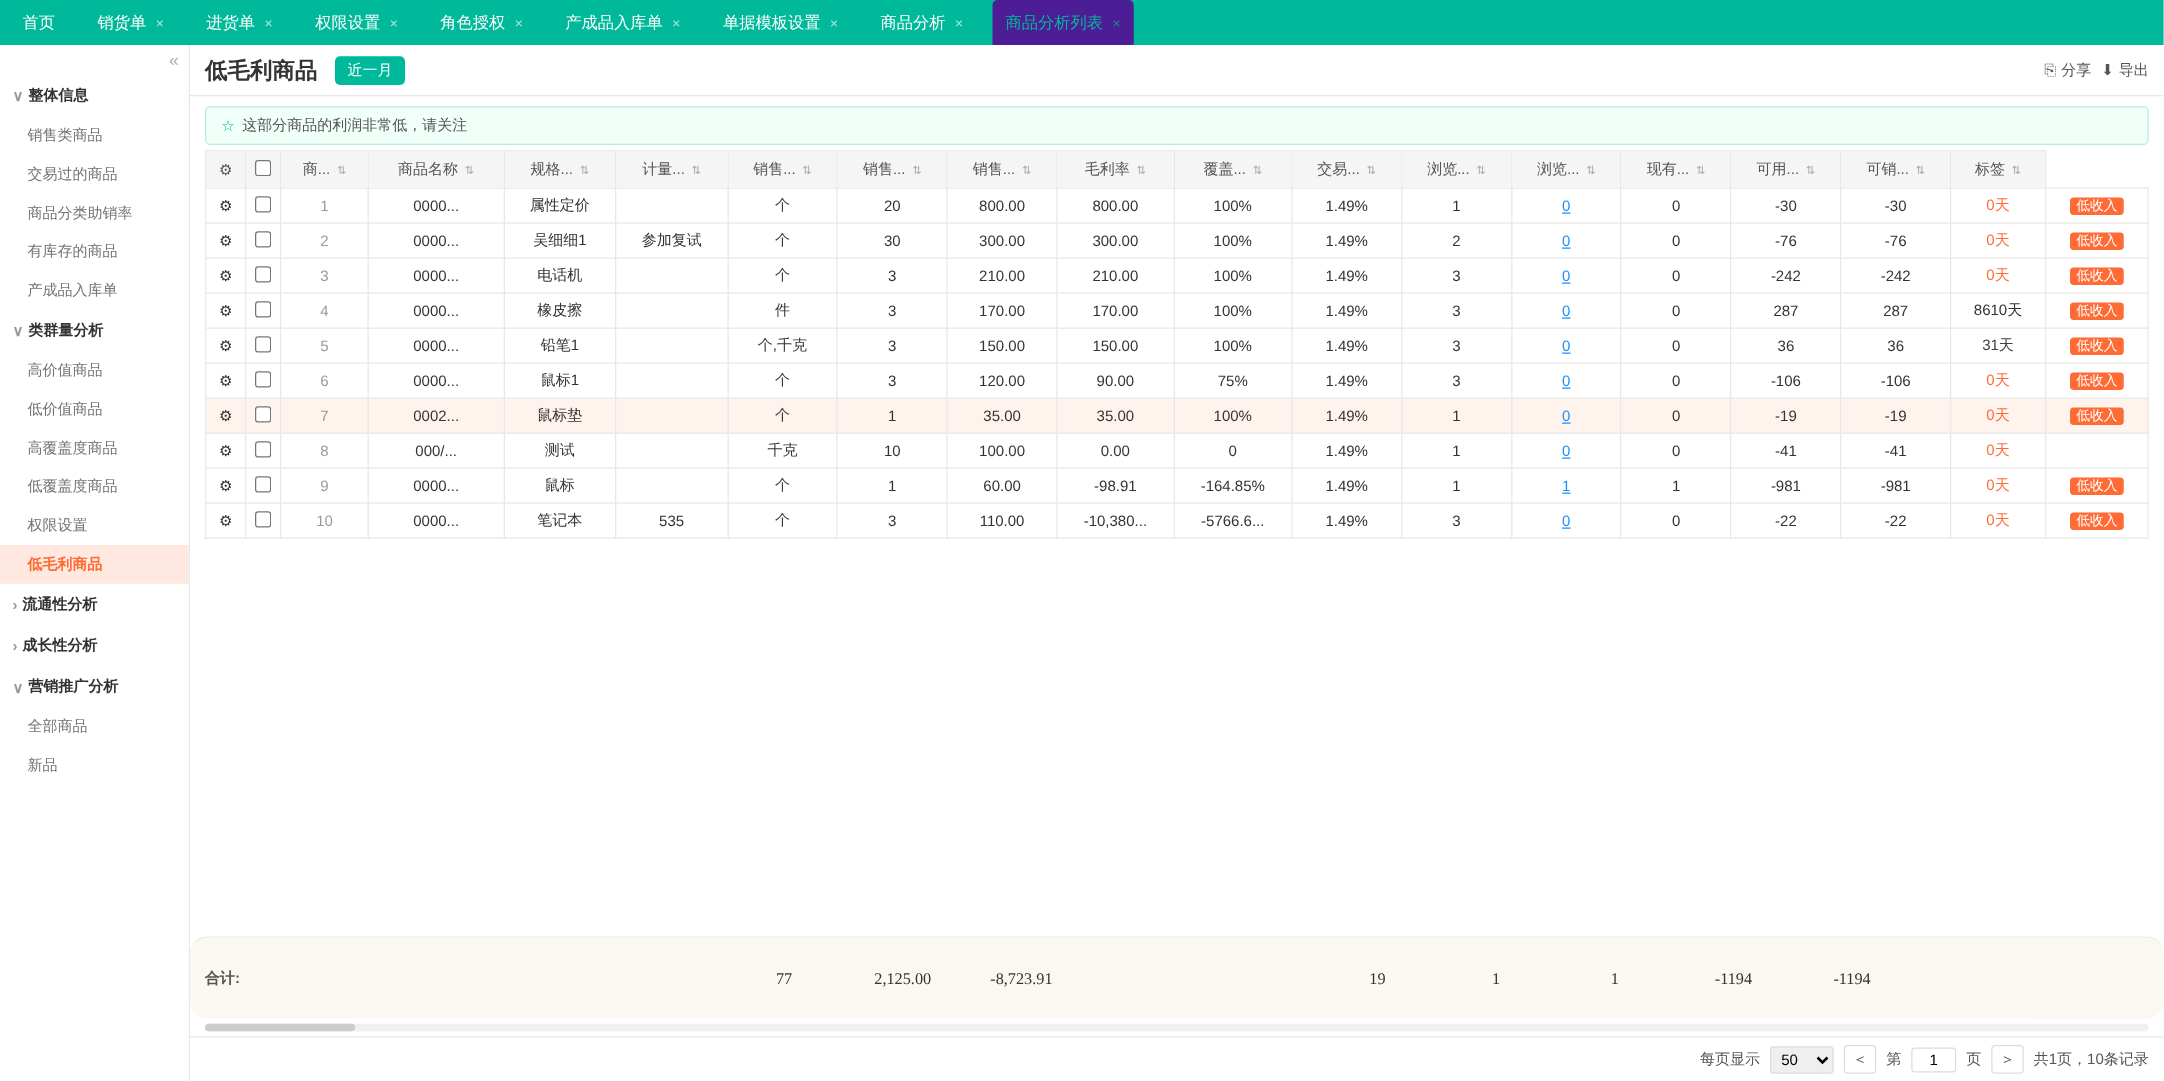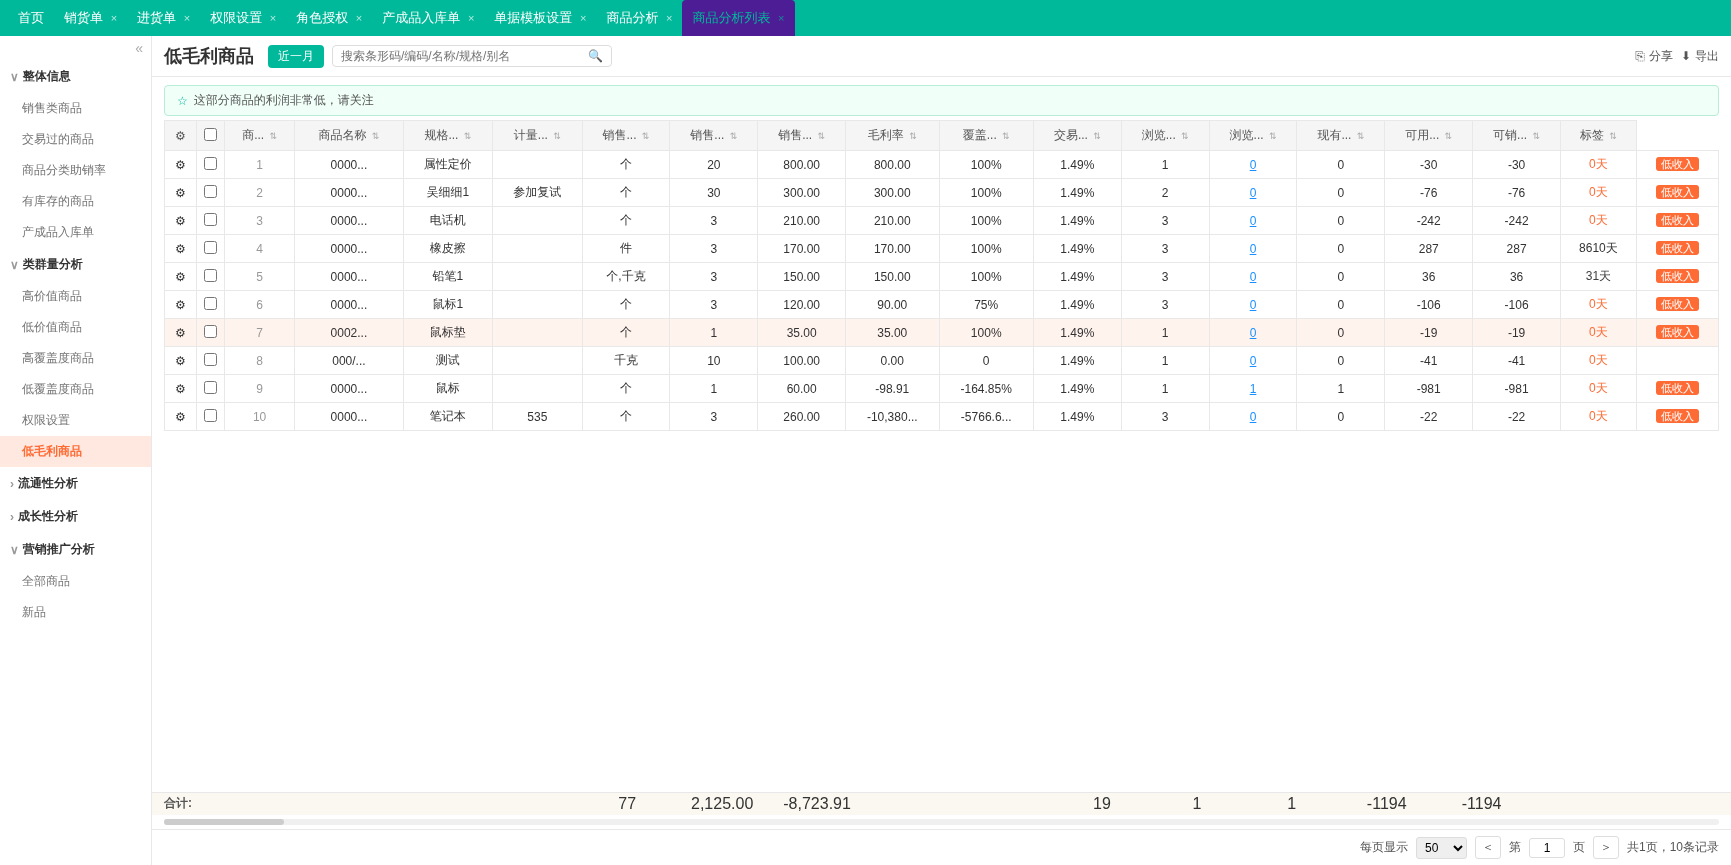--- a/index.html
+++ b/index.html
@@ -6,21 +6,21 @@
     body { background: #f5f5f5; overflow-x: hidden; }
 
     
     .top-nav {
       background: #00b99a;
       display: flex;
       align-items: center;
       height: 36px;
       padding: 0 8px;
       color: #fff;
-      gap: 0;
+      gap: 14px;
     }
     .nav-item {
       padding: 0 10px;
       height: 36px;
       line-height: 36px;
       cursor: pointer;
       white-space: nowrap;
       color: #fff;
       font-size: 13px;
     }
@@ -209,36 +209,38 @@
       font-size: 11px;
     }
     .tag-badge.low-income { background: #ff6b35; }
     .blue-link { color: #1890ff; text-decoration: underline; cursor: pointer; }
     th .sort-arrows { font-size: 9px; color: #aaa; margin-left: 2px; }
 
     
     .table-footer {
       border-top: 1px solid #e8e8e8;
       background: #faf8f0;
-      padding: 2px 12px;
-      display: flex;
-      align-items: flex-start;
+      padding: 24px 12px;
+      display: flex;
+      align-items: flex-end;
+      border-radius: 14px;
     }
     .footer-label { color: #555; font-weight: bold; margin-right: 8px; }
     .footer-totals {
       display: flex;
       flex: 1;
       gap: 0;
     }
     .footer-cell {
       flex: 1;
       text-align: center;
       color: #333;
-      font-size: 16px;
+      font-size: 13px;
       padding: 0 6px;
+      font-family: Liberation Serif, serif;
     }
 
     
     .pagination-bar {
       display: flex;
       align-items: center;
       justify-content: flex-end;
       padding: 6px 12px;
       border-top: 1px solid #e8e8e8;
       background: #fff;
@@ -337,24 +339,20 @@
     </div>
     <div class="sidebar-item">全部商品</div>
     <div class="sidebar-item">新品</div>
   </div>
 
   <div class="content-area">
 
     <div class="content-header">
       <span class="page-title">低毛利商品</span>
       <button class="date-filter-btn">近一月</button>
-      <div class="search-box">
-        <input type="text" placeholder="搜索条形码/编码/名称/规格/别名" style="">
-        <span class="search-icon">🔍</span>
-      </div>
       <div class="header-actions">
         <button class="action-btn">
           <span>⎘</span>
           <span>分享</span>
         </button>
         <button class="action-btn">
           <span>⬇</span>
           <span>导出</span>
         </button>
       </div>
@@ -581,21 +579,21 @@
     </tr>
             <tr>
       <td><span>⚙</span></td>
       <td><input type="checkbox" style=""></td>
       <td class="row-num">10</td>
       <td>0000...</td>
       <td>笔记本</td>
       <td>535</td>
       <td>个</td>
       <td>3</td>
-      <td>260.00</td>
+      <td>110.00</td>
       <td>-10,380...</td>
       <td>-5766.6...</td>
       <td>1.49%</td>
       <td>3</td>
       <td><span class="blue-link">0</span></td>
       <td>0</td>
       <td>-22</td>
       <td>-22</td>
       <td style="color:#ff6b35;">0天</td>
       <td><span class="tag-badge low-income">低收入</span></td>

